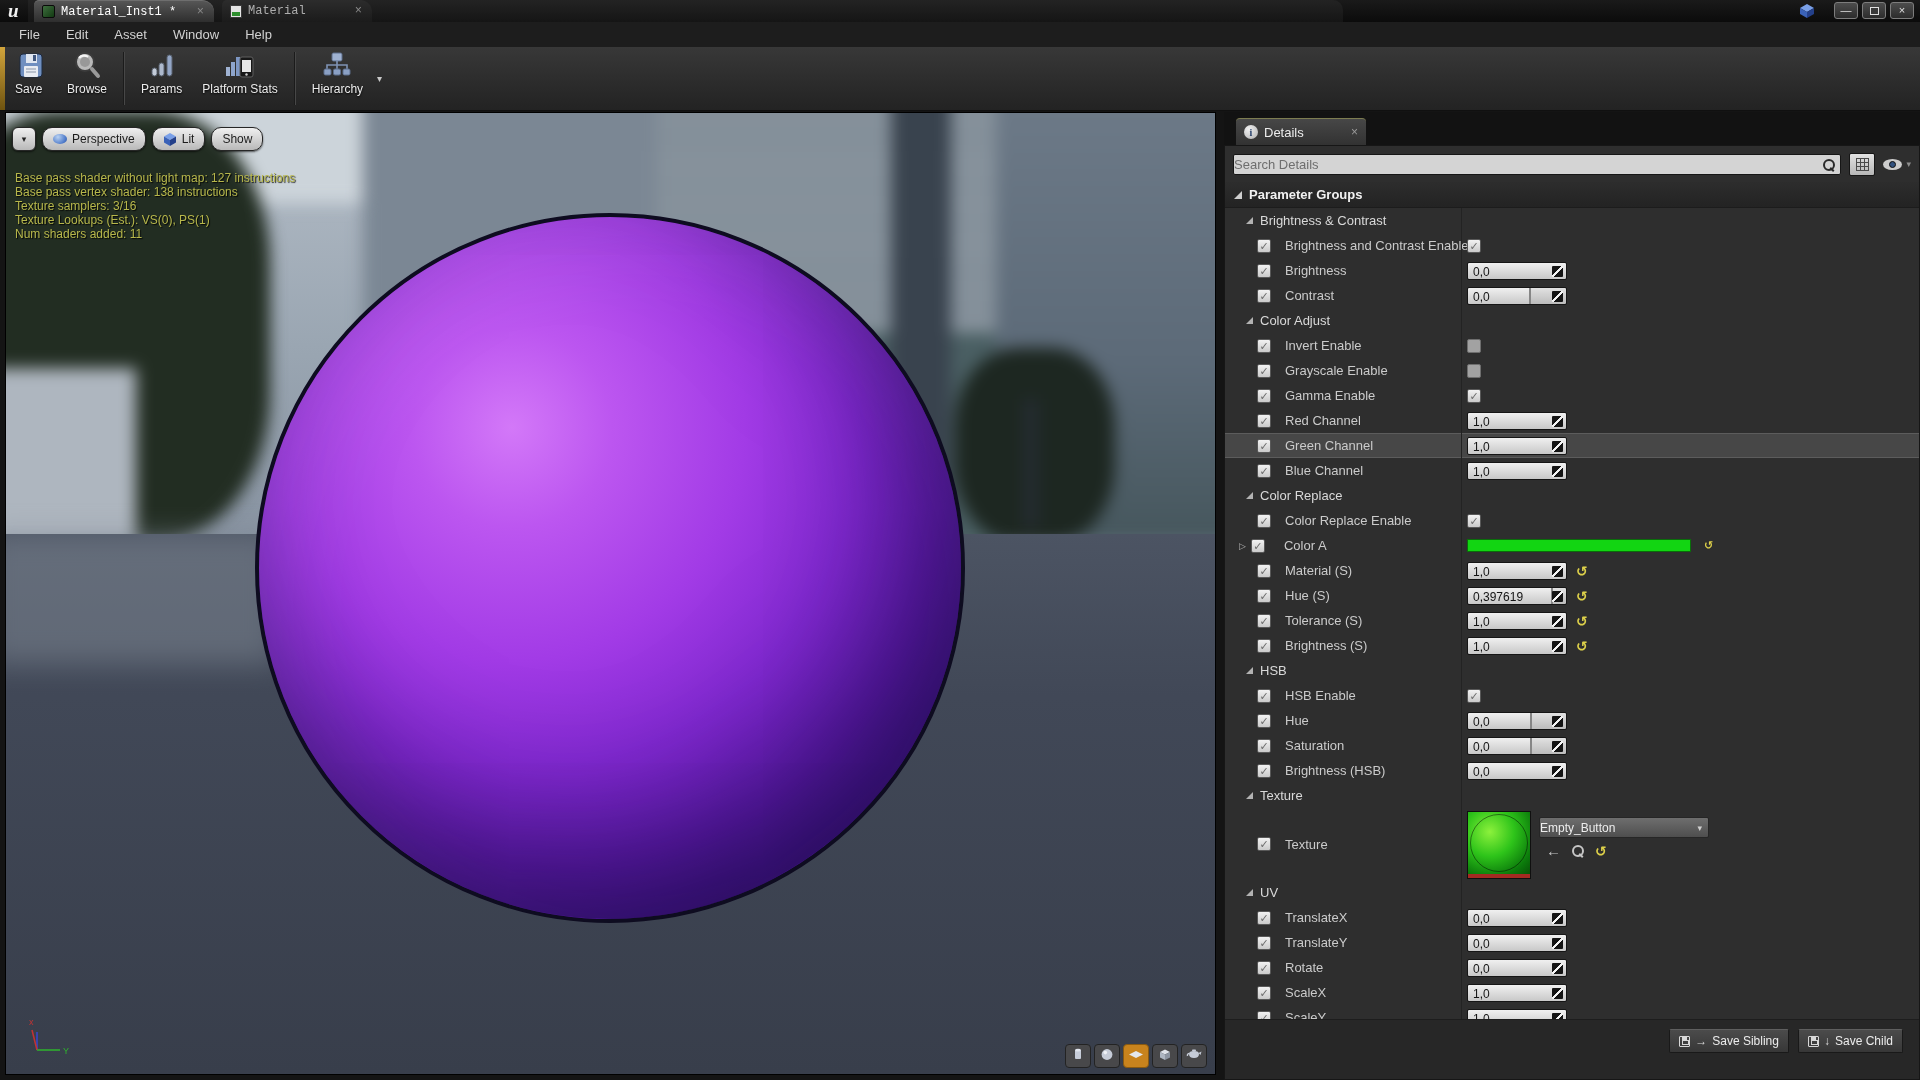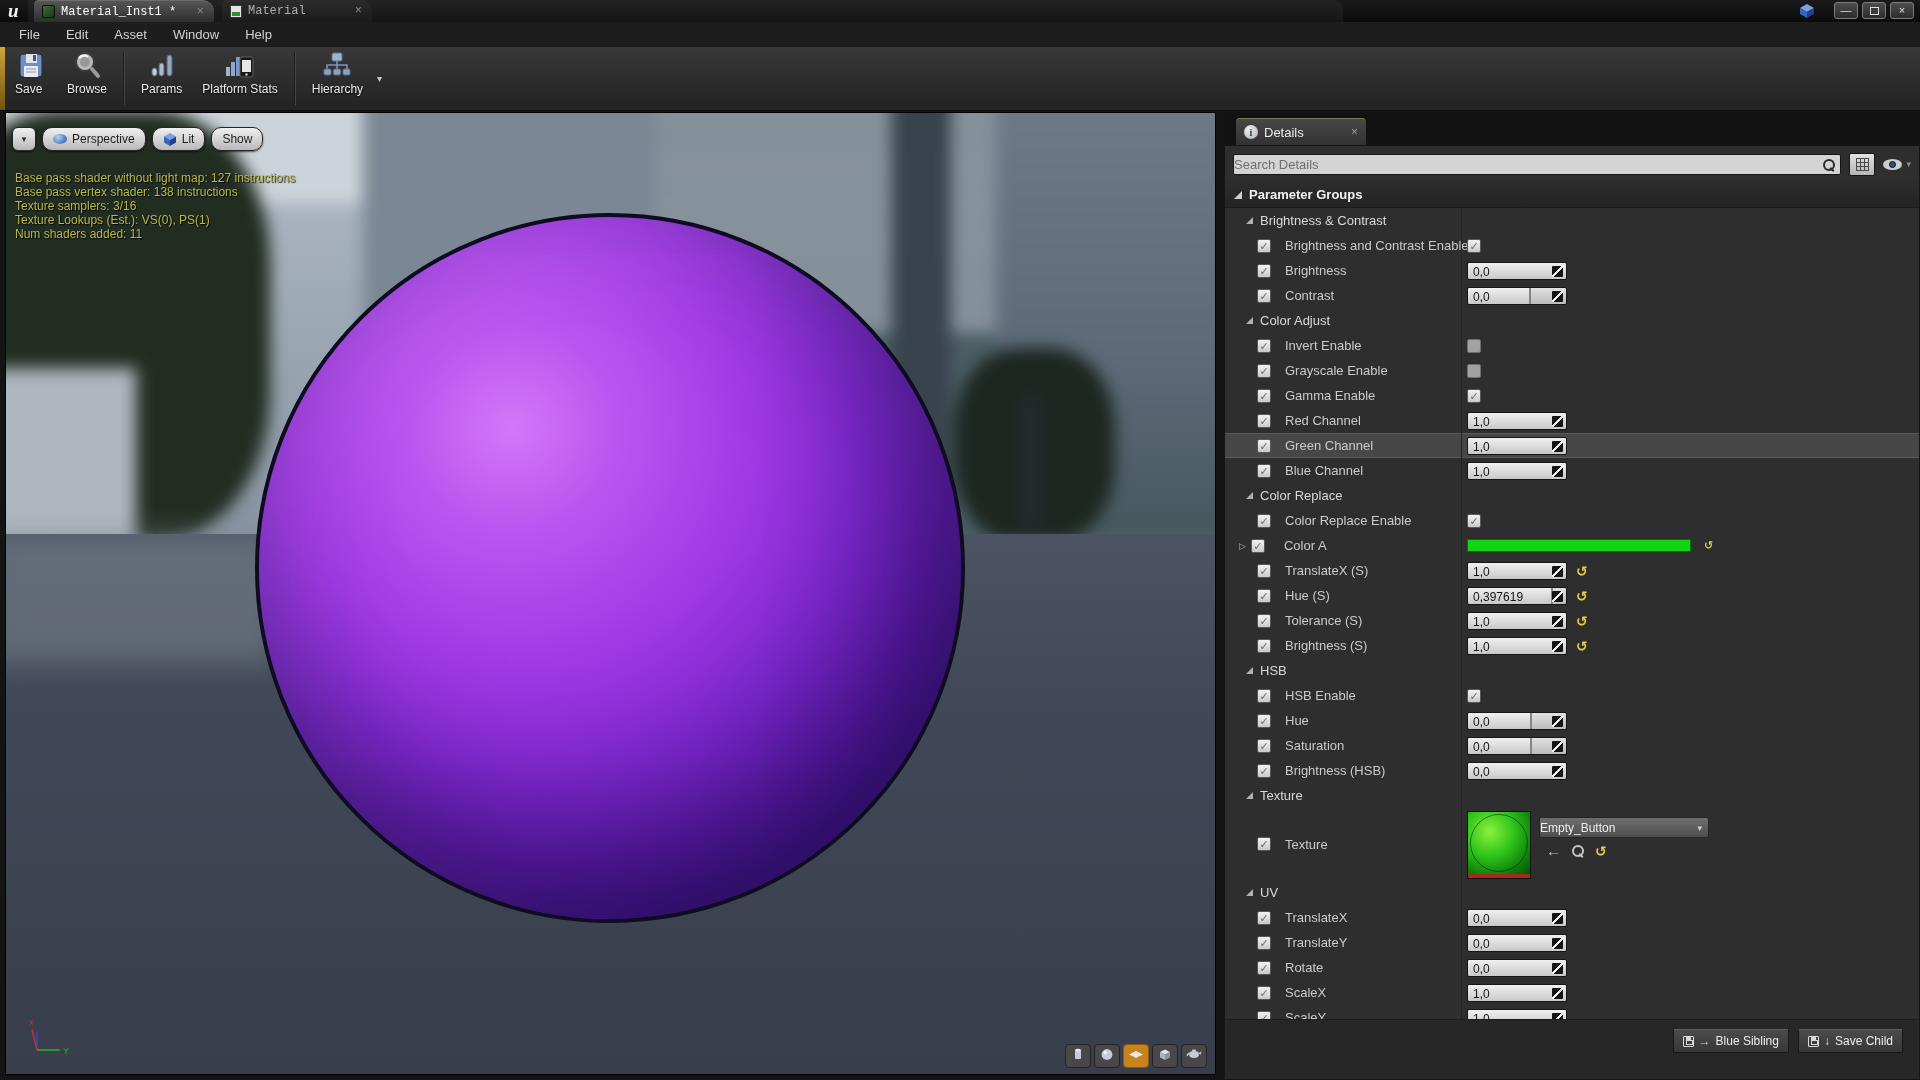--- a/index.html
+++ b/index.html
@@ -488,21 +488,21 @@
               <span class="plabel">Color A</span>
             </div>
             <div class="pval">
               <div class="colorbar" style="background: rgb(18, 213, 18);"></div>
               <span class="colorbar-reset resetic">↺</span>
             </div>
           </div>
           <div class="prow">
             <div class="rowleft">
               <span class="cb">✓</span>
-              <span class="plabel">TranslateX (S)</span>
+              <span class="plabel">Material (S)</span>
             </div>
             <div class="pval">
               <div class="numbox">
                 <span class="numtext">1,0</span>
                 <span class="spinner"></span>
               </div>
               <span class="resetic">↺</span>
             </div>
           </div>
           <div class="prow">
@@ -689,21 +689,21 @@
           </div>
         </div>
       <div class="col-divider"></div>
     </div>
 
     <div class="details-footer">
       <div class="foot-btns">
         <div class="foot-btn">
           <span class="floppy"></span>
           <span class="f-arrow">→</span>
-          <span>Blue Sibling</span>
+          <span>Save Sibling</span>
         </div>
         <div class="foot-btn">
           <span class="floppy"></span>
           <span class="f-arrow">↓</span>
           <span>Save Child</span>
         </div>
       </div>
     </div>
   </div>
 

